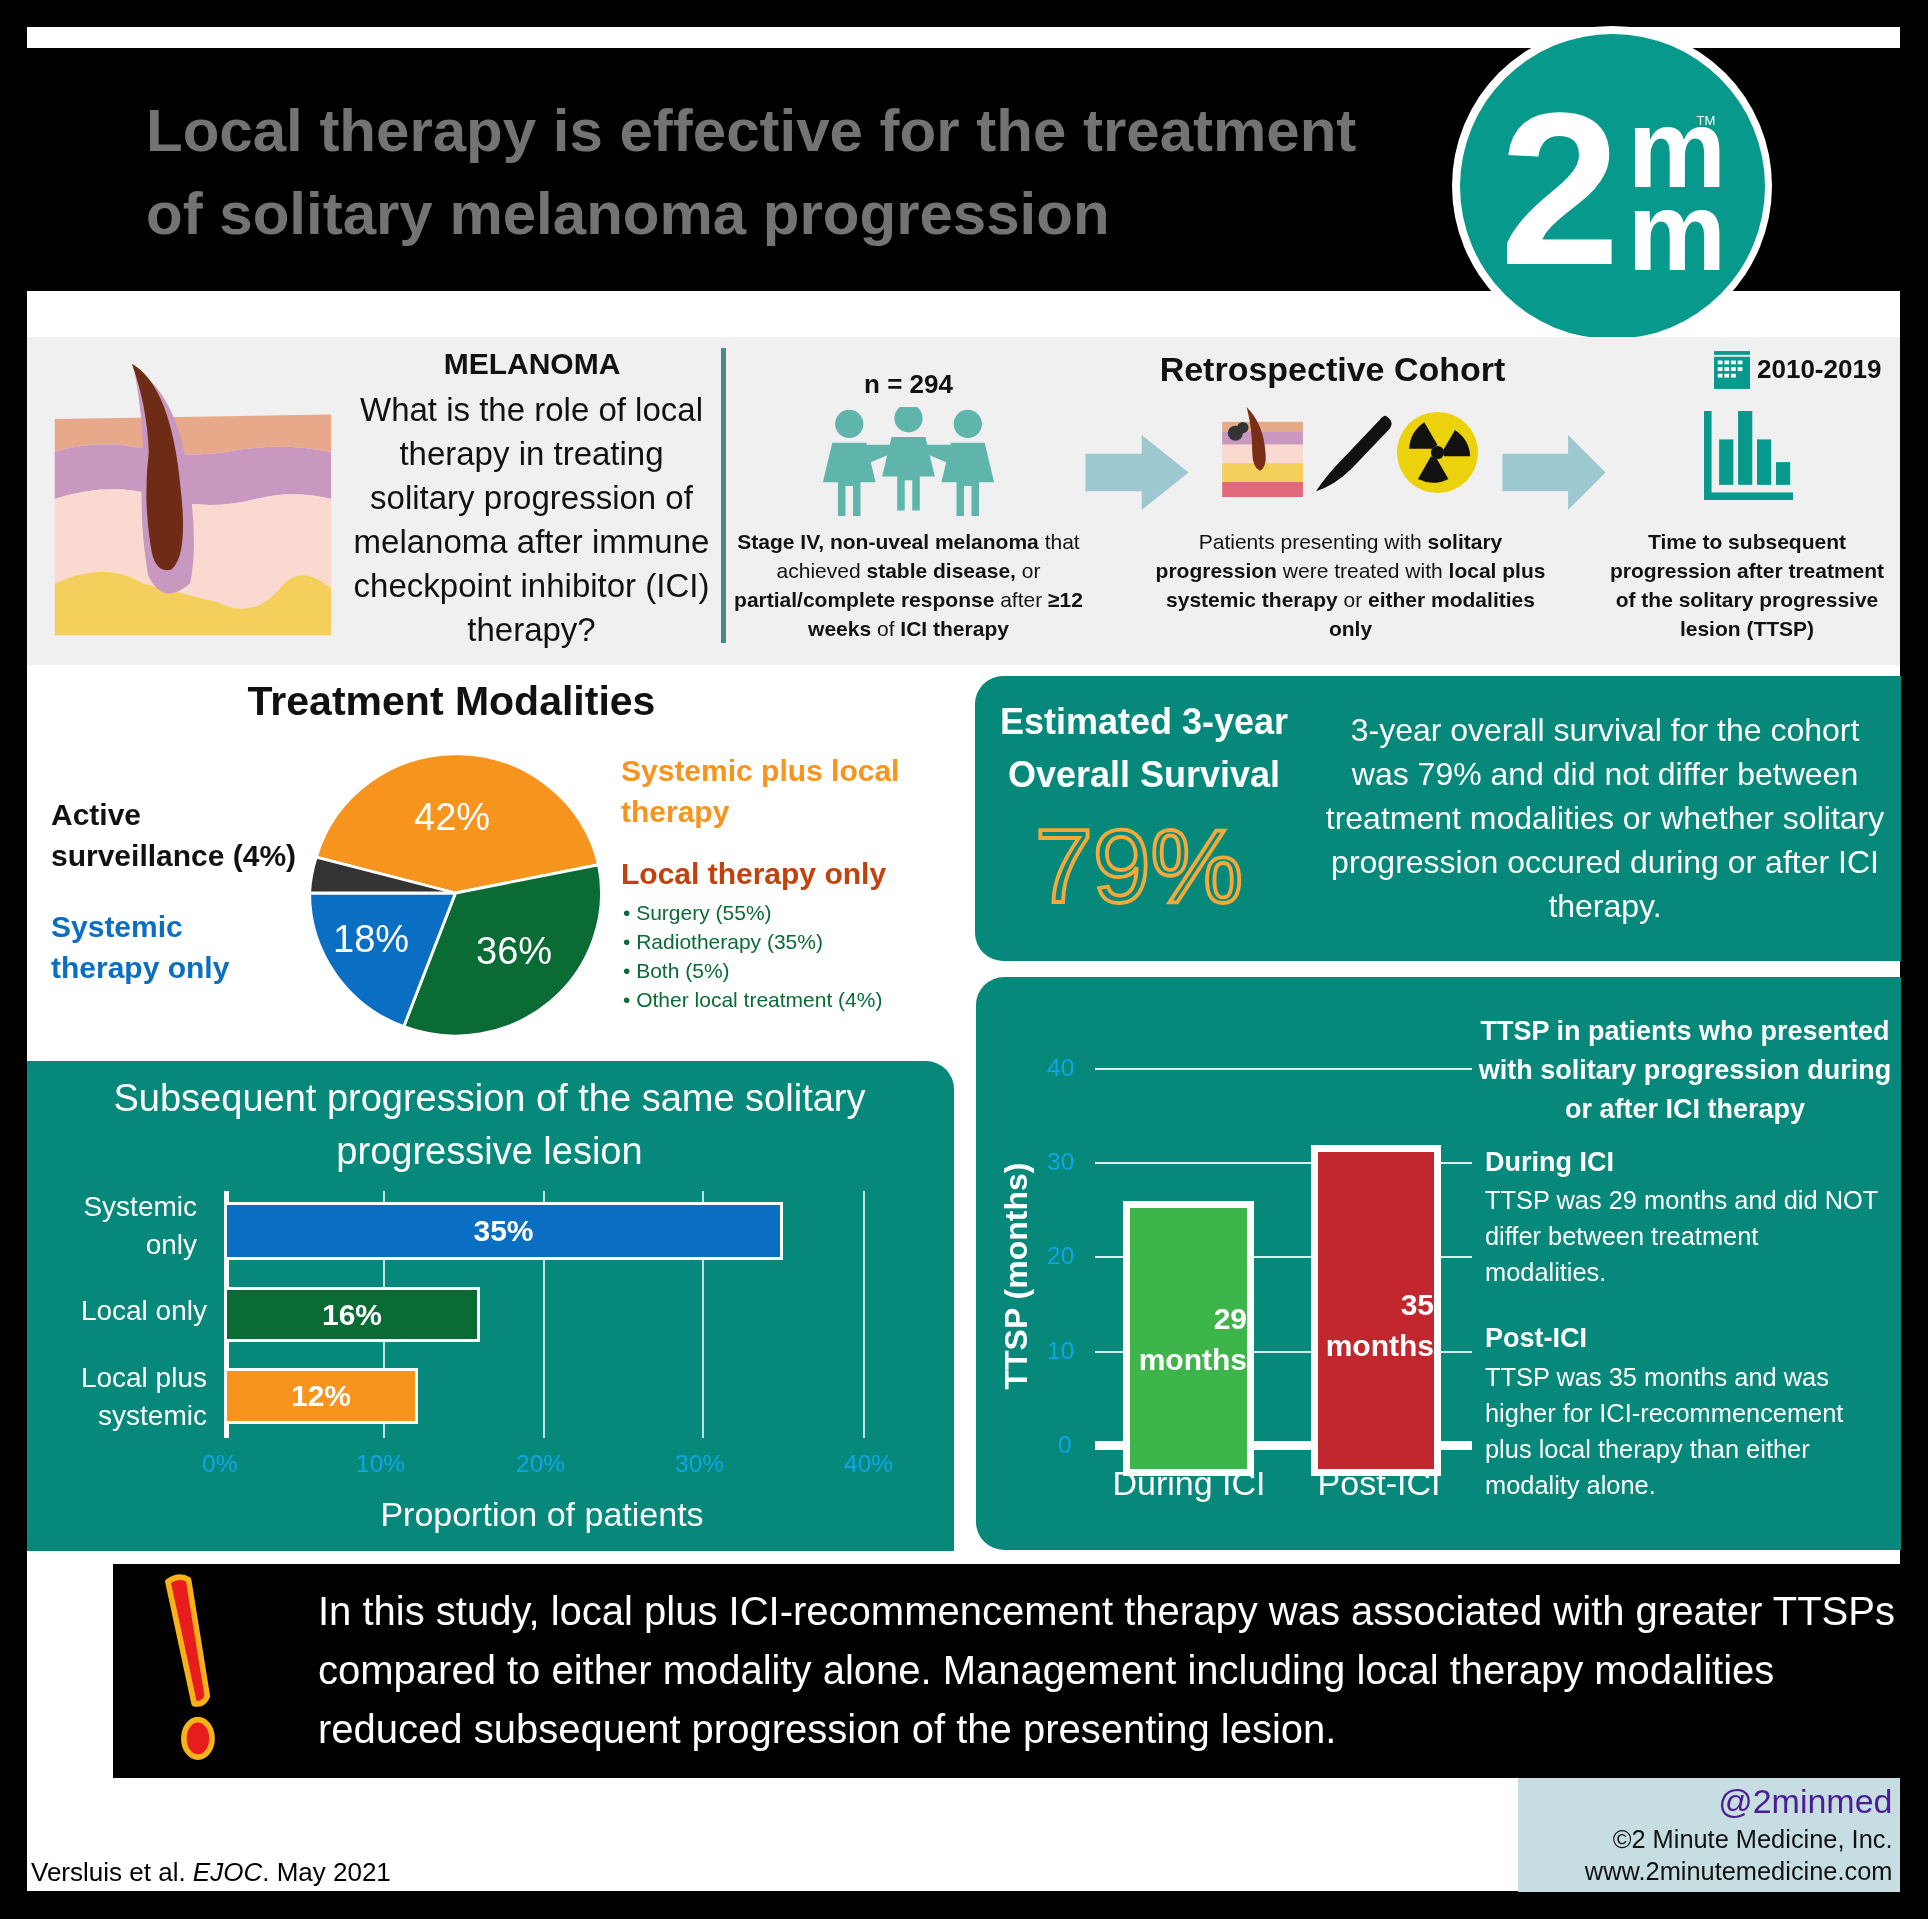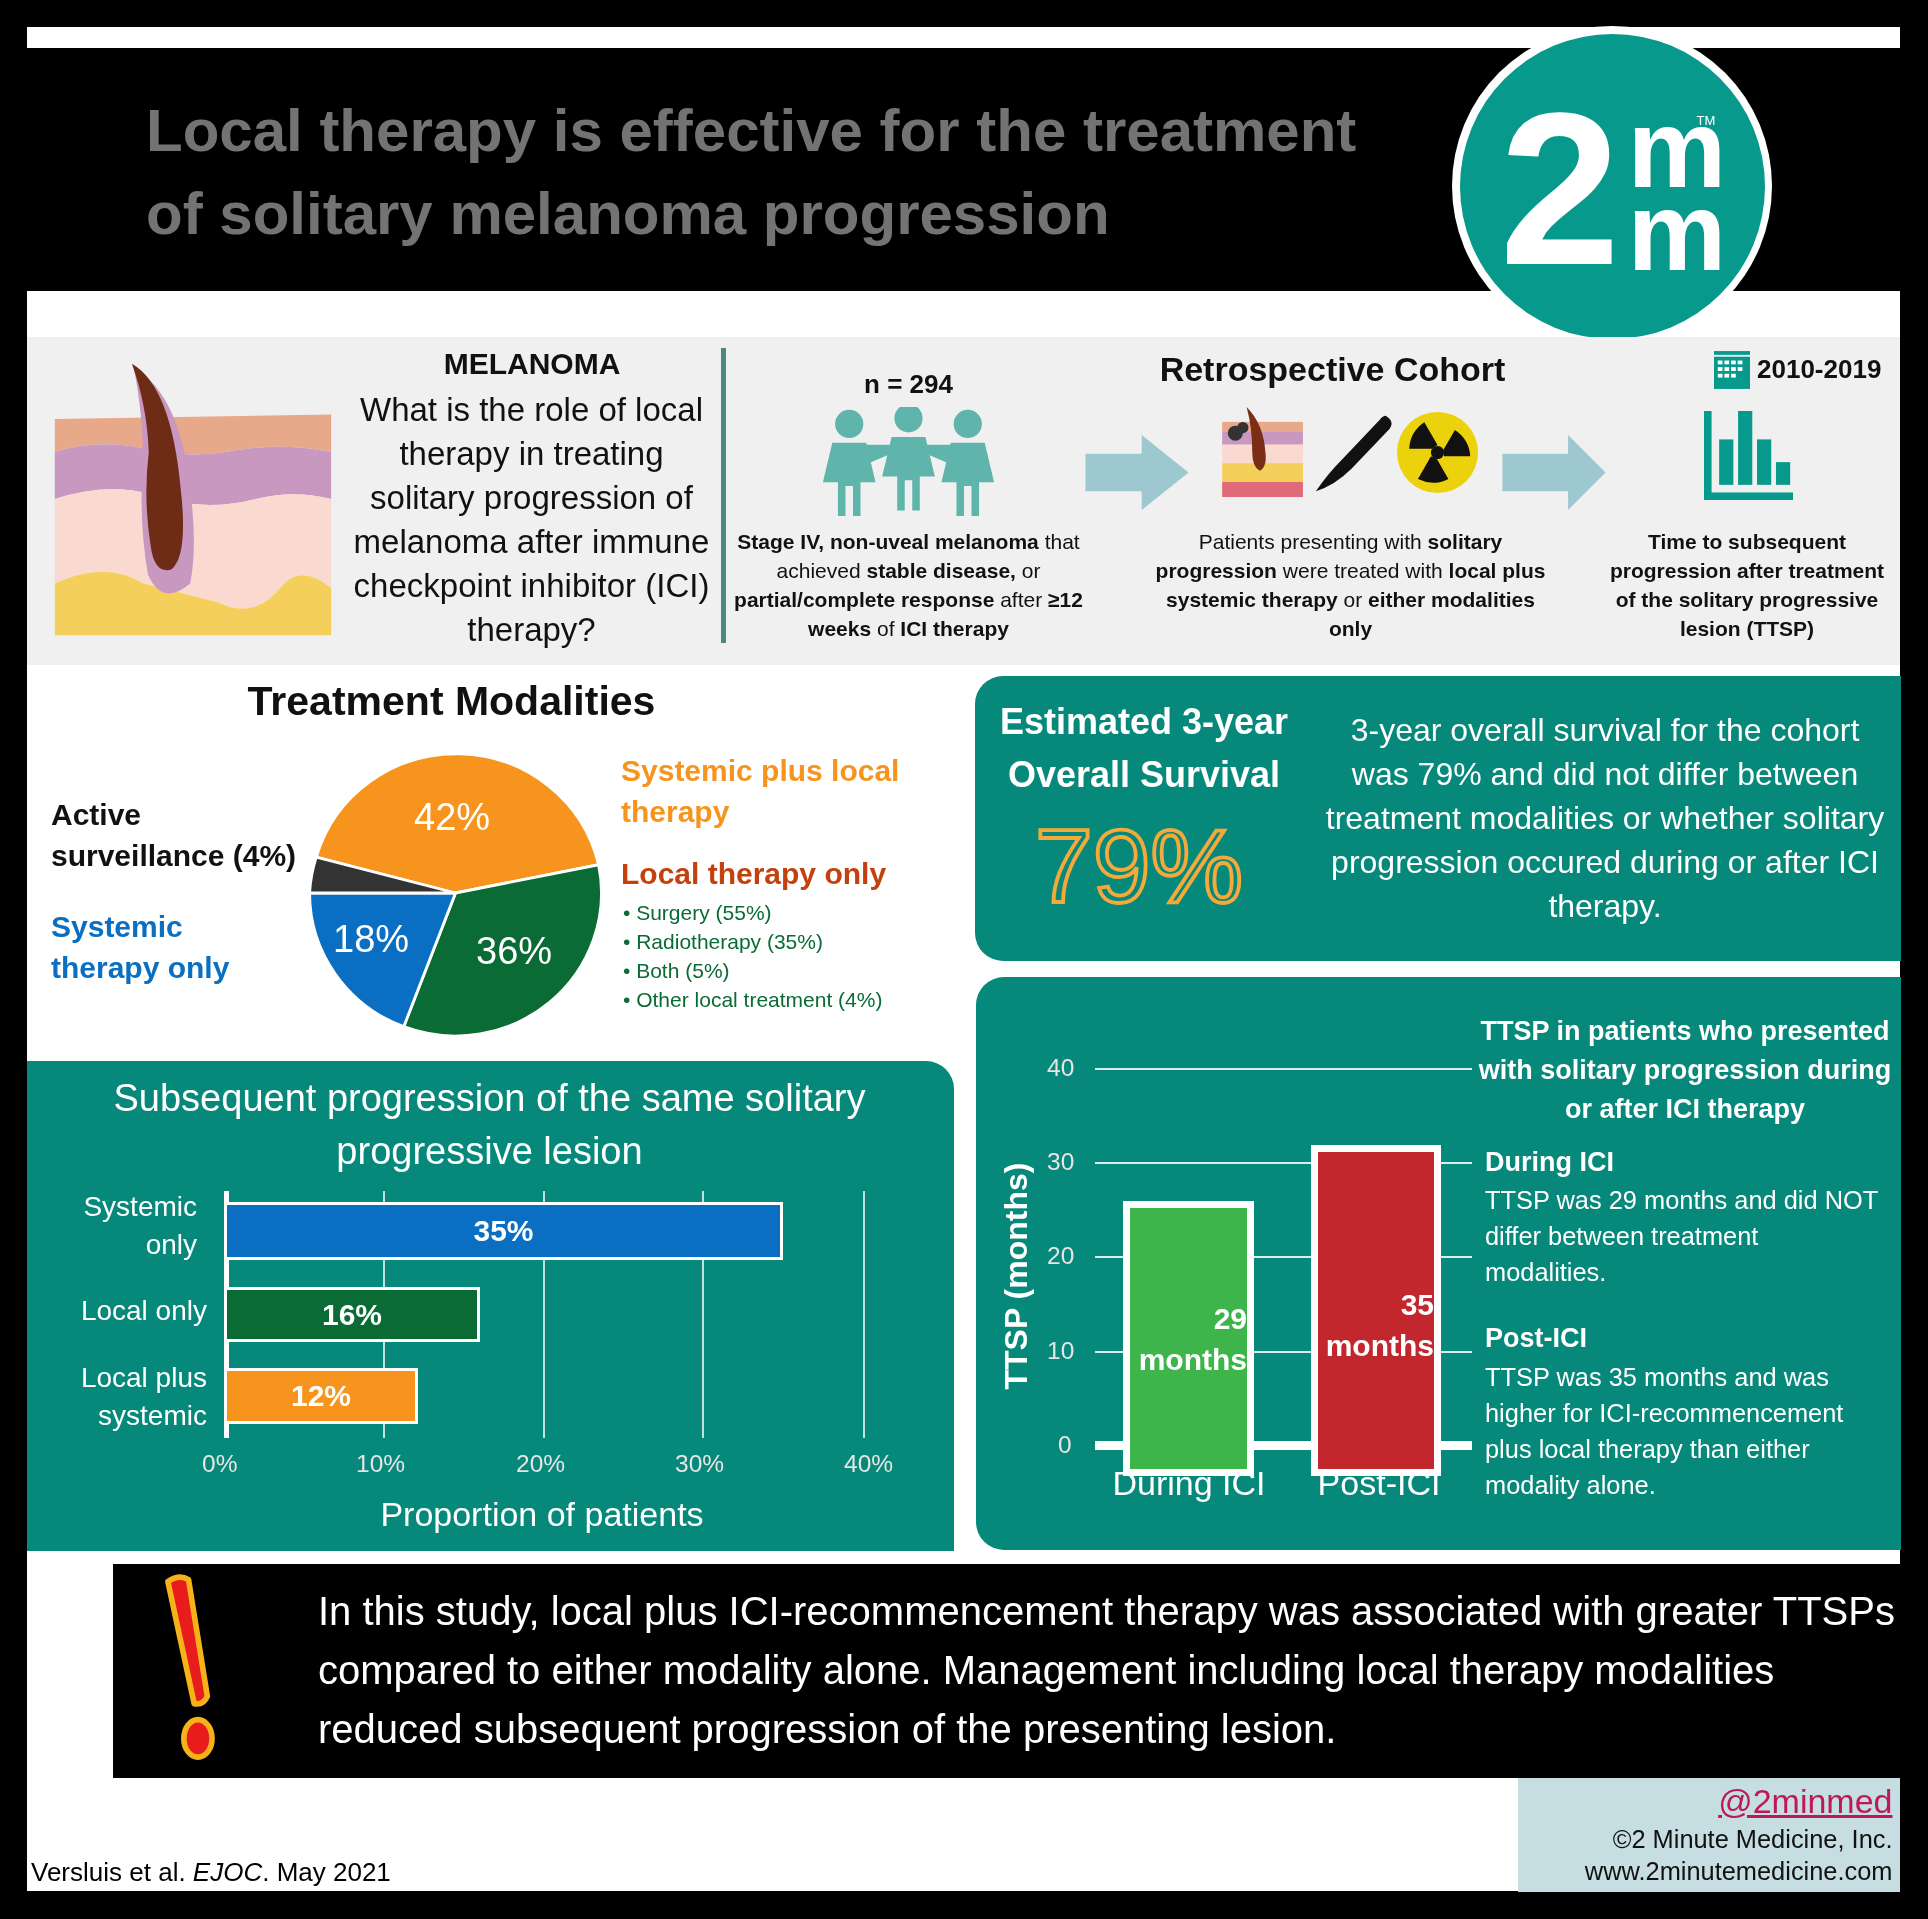--- a/index.html
+++ b/index.html
@@ -29,21 +29,21 @@
   .surv-box { left:975px; top:676px; width:926px; height:285px; border-radius:28px 0 0 28px; }
   .ttsp-box { left:976px; top:977px; width:925px; height:573px; border-radius:28px 0 0 28px; }
   .bars-box { left:27px; top:1061px; width:927px; height:490px; border-radius:0 28px 0 0; }
   .white { color:#fff; }
   .concl { left:113px; top:1564px; width:1787px; height:214px; background:#000; }
   .concl-text { left:318px; top:1582px; width:1582px; color:#fff; font-size:40px; line-height:59px; }
   .social { left:1518px; top:1778px; width:382px; height:114px; background:#c6dde1; }
   .cite { left:31px; top:1857px; font-size:26px; color:#000; }
   .legend-label { font-size:30px; font-weight:bold; line-height:41px; }
   .sub-list { font-size:21px; line-height:29px; color:#0a6b34; }
-  .tick { font-size:24.5px; color:#e5e5e5; }
+  .tick { font-size:24.5px; color:#0ea5e9; }
   .grid-v { width:1.9px; background:rgba(255,255,255,0.75); }
   .bar-h { border:3.8px solid #fff; box-sizing:border-box; color:#fff; font-size:30px; font-weight:bold;
            display:flex; align-items:center; justify-content:center; }
   .grid-h { height:1.9px; background:rgba(255,255,255,0.85); }
   .vbar { border:7.5px solid #fff; box-sizing:border-box; color:#fff; font-size:30px; font-weight:bold;
           display:flex; flex-direction:column; align-items:flex-end; justify-content:center; line-height:41px; text-align:center;margin-top:32px; }
 </style>
 </head>
 <body>
 
@@ -253,18 +253,18 @@
 <div class="abs white" style="left:1485px;top:1359px;width:400px;font-size:25.4px;line-height:36px;">TTSP was 35 months and was higher for ICI-recommencement plus local therapy than either modality alone.</div>
 
 <div class="abs concl"></div>
 <svg class="abs" style="left:162px;top:1574px;" width="85" height="186" viewBox="0 0 90 198">
   <path d="M6 8 Q18 0 28 6 L48 130 Q44 140 34 138 Z" fill="#e81c1c" stroke="#f7b21a" stroke-width="6" stroke-linejoin="round"></path>
   <ellipse cx="38" cy="175" rx="15" ry="20" fill="#e81c1c" stroke="#f7b21a" stroke-width="6"></ellipse>
 </svg>
 <div class="abs concl-text">In this study, local plus ICI-recommencement therapy was associated with greater TTSPs compared to either modality alone. Management including local therapy modalities reduced subsequent progression of the presenting lesion.</div>
 
 <div class="abs social">
-  <div style="position:absolute;right:7.5px;top:3.8px;font-size:34px;color:#be185d;text-decoration:underline;">@2minmed</div>
+  <div style="position:absolute;right:7.5px;top:3.8px;font-size:34px;color:#4c1d95;">@2minmed</div>
   <div style="position:absolute;right:7.5px;top:47px;font-size:25.4px;color:#111;">©2 Minute Medicine, Inc.</div>
   <div style="position:absolute;right:7.5px;top:79px;font-size:25.4px;color:#111;">www.2minutemedicine.com</div>
 </div>
 <div class="abs cite"><span>Versluis et al. </span><i>EJOC</i><span>. May 2021</span></div>
 
 
 </body></html>

